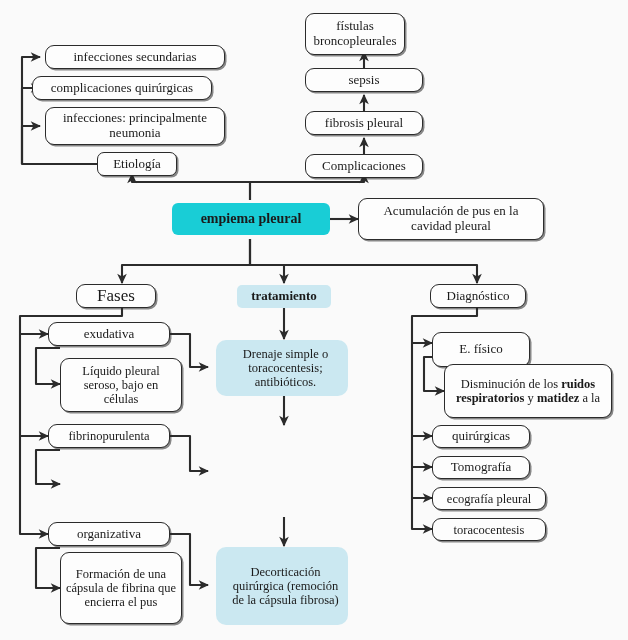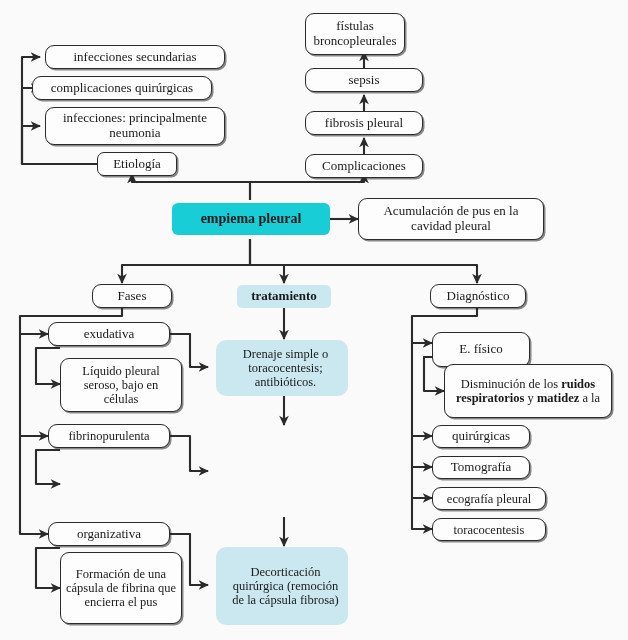--- a/index.html
+++ b/index.html
@@ -111,21 +111,21 @@
 
   <div class="node plain" style="left:45px;top:45px;width:180px;height:24px;font-size:13px;">infecciones secundarias</div>
   <div class="node plain" style="left:32px;top:76px;width:180px;height:24px;font-size:13px;">complicaciones quirúrgicas</div>
   <div class="node plain" style="left:45px;top:107px;width:180px;height:38px;font-size:13px;">infecciones: principalmente neumonia</div>
 
   <div class="node plain" style="left:305px;top:154px;width:118px;height:24px;font-size:13px;">Complicaciones</div>
   <div class="node plain" style="left:305px;top:111px;width:118px;height:24px;font-size:13px;">fibrosis pleural</div>
   <div class="node plain" style="left:305px;top:68px;width:118px;height:24px;font-size:13px;">sepsis</div>
   <div class="node plain" style="left:305px;top:13px;width:100px;height:42px;font-size:13px;">fístulas broncopleurales</div>
 
-  <div class="node plain" style="left:92px;top:284px;width:80px;height:24px;font-size:13px;">Fases</div>
+  <div class="node plain" style="left:76px;top:284px;width:80px;height:24px;font-size:17px;">Fases</div>
 
   <div class="node plain" style="left:48px;top:322px;width:122px;height:24px;font-size:13px;">exudativa</div>
   <div class="node plain" style="left:60px;top:358px;width:122px;height:54px;font-size:12.5px;">Líquido pleural seroso, bajo en células</div>
 
   <div class="node plain" style="left:48px;top:424px;width:122px;height:24px;font-size:12.5px;">fibrinopurulenta</div>
 
   <div class="node plain" style="left:48px;top:522px;width:122px;height:24px;font-size:13px;">organizativa</div>
   <div class="node plain" style="left:60px;top:552px;width:122px;height:72px;font-size:12.5px;">Formación de una cápsula de fibrina que encierra el pus</div>
 
   <div class="node tx-pill" style="left:237px;top:285px;width:94px;height:23px;font-size:13px;">tratamiento</div>

